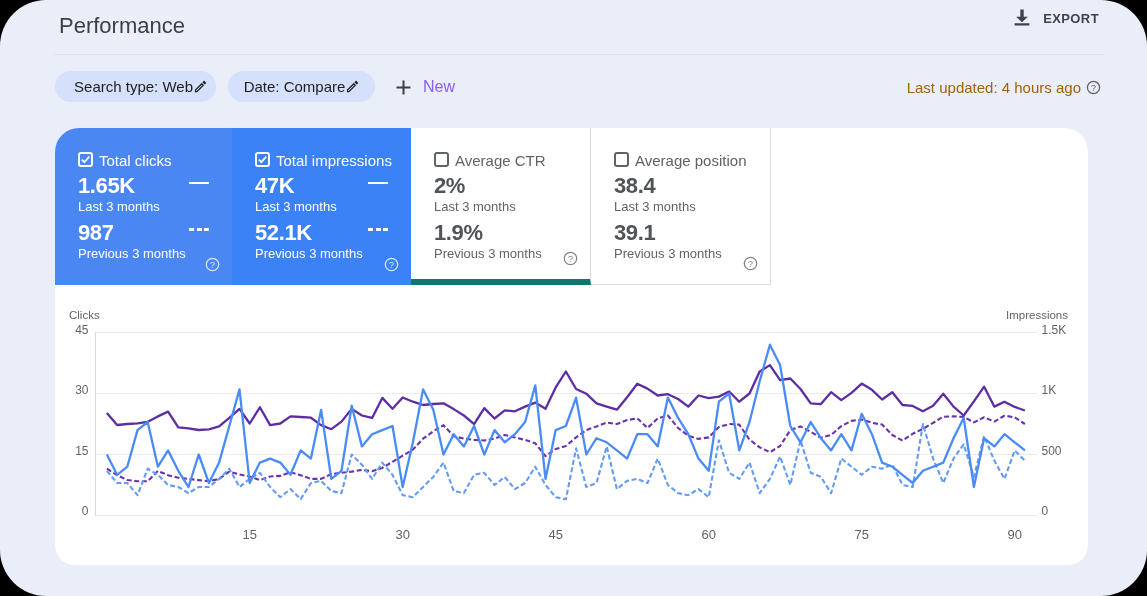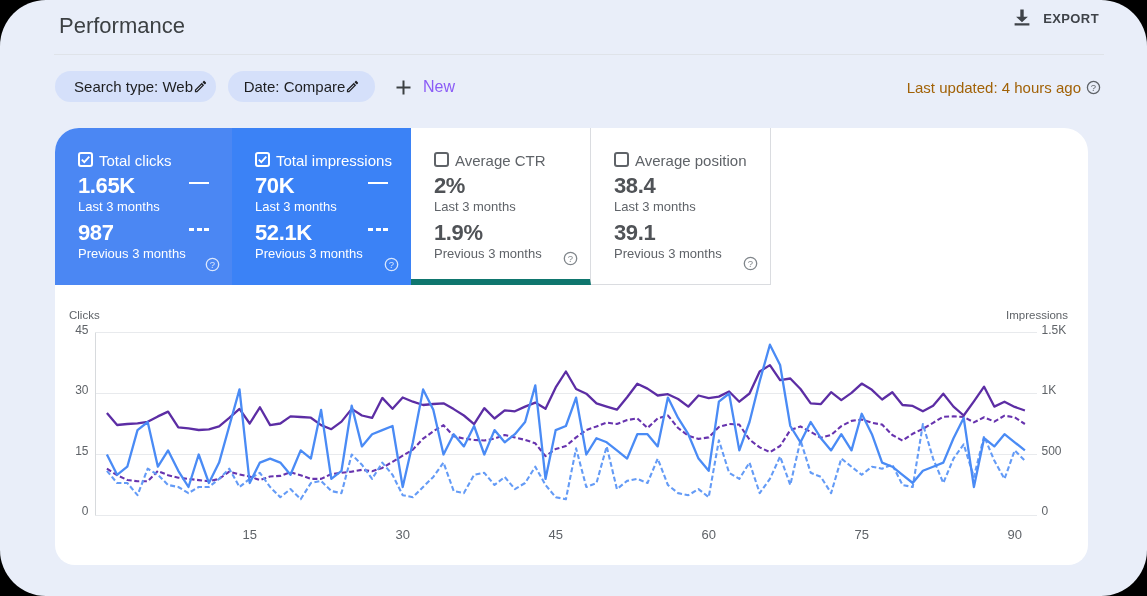--- a/index.html
+++ b/index.html
@@ -72,21 +72,21 @@
         <text x="7.5" y="11" font-size="9.5" fill="#fff" text-anchor="middle" font-family="Liberation Sans">?</text>
       </svg>
   </div>
 
   <div class="abs tile" style="left:232px;width:179px;background:#3b82f6;color:#fff">
     <svg class="cb" width="15" height="15" viewBox="0 0 15 15">
         <rect x="1" y="1" width="13" height="13" rx="2" fill="none" stroke="#fff" stroke-width="2"></rect>
         <path d="M3.8 7.6l2.5 2.5 5-5.4" fill="none" stroke="#fff" stroke-width="1.8"></path>
       </svg>
     <div class="tlabel">Total impressions</div>
-    <div class="tval">70K</div>
+    <div class="tval">47K</div>
     <div class="dashsolid" style="background:#fff"></div>
     <div class="tsub1">Last 3 months</div>
     <div class="tval2">52.1K</div>
     <div class="dashdots">
         <i style="background:#fff"></i>
         <i style="background:#fff"></i>
         <i style="background:#fff"></i>
       </div>
     <div class="tsub2">Previous 3 months</div>
     <svg class="helpico" width="15" height="15" viewBox="0 0 15 15" opacity="0.8">

